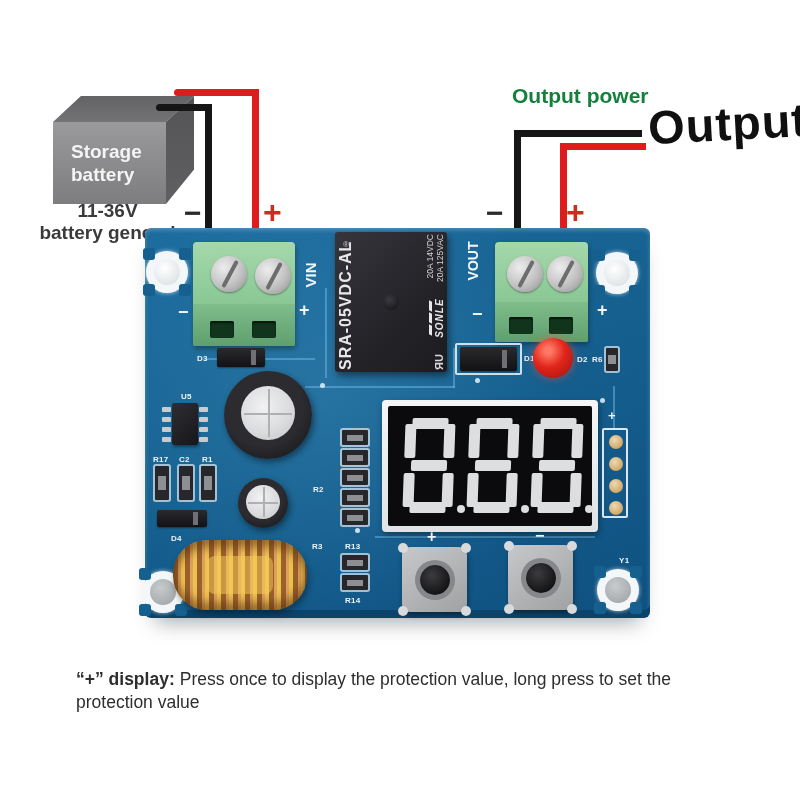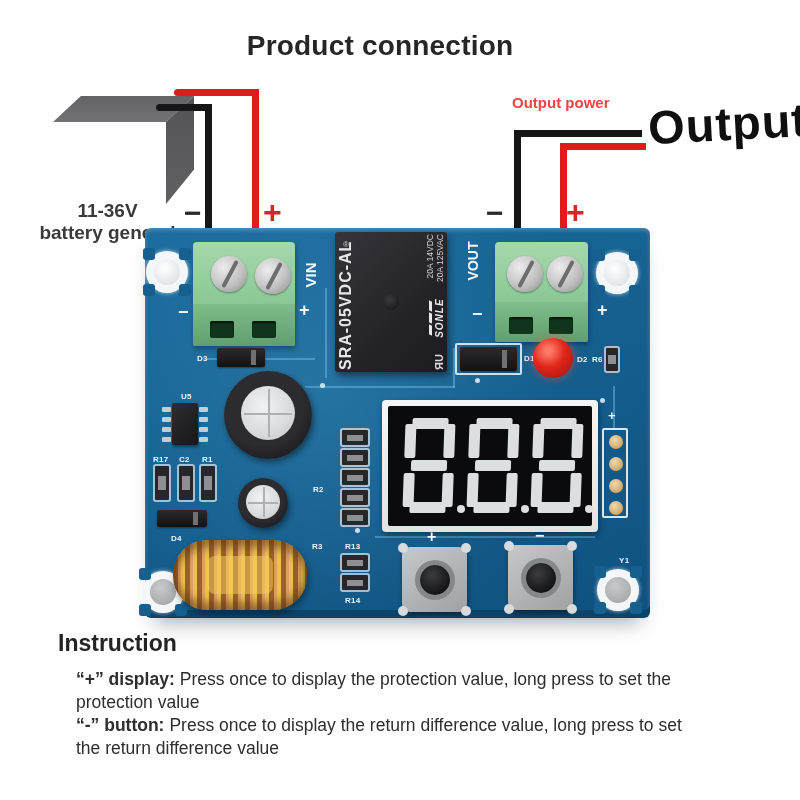--- a/index.html
+++ b/index.html
@@ -3,21 +3,21 @@
 <meta charset="utf-8">
 <style>
   * { margin:0; padding:0; box-sizing:border-box; }
   html,body { background:#ffffff; }
   body { font-family:"Liberation Sans", sans-serif; }
   .stage { position:relative; width:800px; height:800px; background:#ffffff; overflow:hidden; }
 
   
   .title { position:absolute; left:0; top:30px; width:760px; text-align:center;
            font-size:28px; font-weight:bold; color:#262626; letter-spacing:0.2px; }
-  .output-power { position:absolute; left:512px; top:94px; font-size:15px; font-weight:600; color:#ef4444; }
+  .output-power { position:absolute; left:512px; top:84px; font-size:21px; font-weight:600; color:#15803d; }
   .output-big { position:absolute; left:648px; top:96px; font-size:47px; font-weight:600; color:#101010;
                 transform:rotate(-3deg); letter-spacing:1px; }
 
   
   .bat-front { position:absolute; left:53px; top:122px; width:113px; height:82px;
                background:linear-gradient(180deg,#9a9a9c,#7d7d7f);
                display:flex; align-items:center; justify-content:center; }
   .bat-top { position:absolute; left:53px; top:96px; width:141px; height:26px;
              background:linear-gradient(180deg,#636365,#737375);
              clip-path:polygon(19.8% 0, 100% 0, 80.2% 100%, 0 100%); }
@@ -162,24 +162,27 @@
   .instr-list { position:absolute; left:76px; top:668px; width:650px; font-size:17.5px; color:#2e2e2e; line-height:22.5px; }
   .instr-item { margin-bottom:1px; }
   .instr-item b { margin-right:5px; }
   .instr-item span { white-space:pre-line; }
 </style>
 </head>
 <body>
 
 <div class="stage">
 
-  <div class="title">Product connection</div>
 
   <div class="bat-top"></div>
   <div class="bat-side"></div>
+  <div class="bat-front">
+    <div class="bat-name">Storage
+battery</div>
+  </div>
   <div class="bat-caption">11-36V
 battery general</div>
 
   <div class="wire w-black cap" style="left:156px; top:104px; width:56px; height:7px;"></div>
   <div class="wire w-black" style="left:205px; top:104px; width:7px; height:146px;"></div>
   <div class="wire w-red cap" style="left:174px; top:89px; width:85px; height:7px;"></div>
   <div class="wire w-red" style="left:252px; top:89px; width:7px; height:161px;"></div>
 
   <div class="polarity pol-minus" style="left:184px; top:196px;">−</div>
   <div class="polarity pol-plus" style="left:263px; top:194px;">+</div>
@@ -392,25 +395,20 @@
     <div class="pcb-text" style="left:463px; top:180px; font-size:13px;">+</div>
     <div class="header4">
       <div class="pad" style="top:5px;"></div>
       <div class="pad" style="top:27px;"></div>
       <div class="pad" style="top:49px;"></div>
       <div class="pad" style="top:71px;"></div>
     </div>
     <div class="ref" style="left:474px; top:328px;">Y1</div>
   </div>
 
-  <div class="instr-heading">Instruction</div>
   <div class="instr-list">
     <p class="instr-item">
       <b>“+” display:</b><span>Press once to display the protection value, long press to set the
 protection value</span>
     </p>
-    <p class="instr-item">
-      <b>“-” button:</b><span>Press once to display the return difference value, long press to set
-the return difference value</span>
-    </p>
   </div>
 
 </div>
 
 </body></html>

